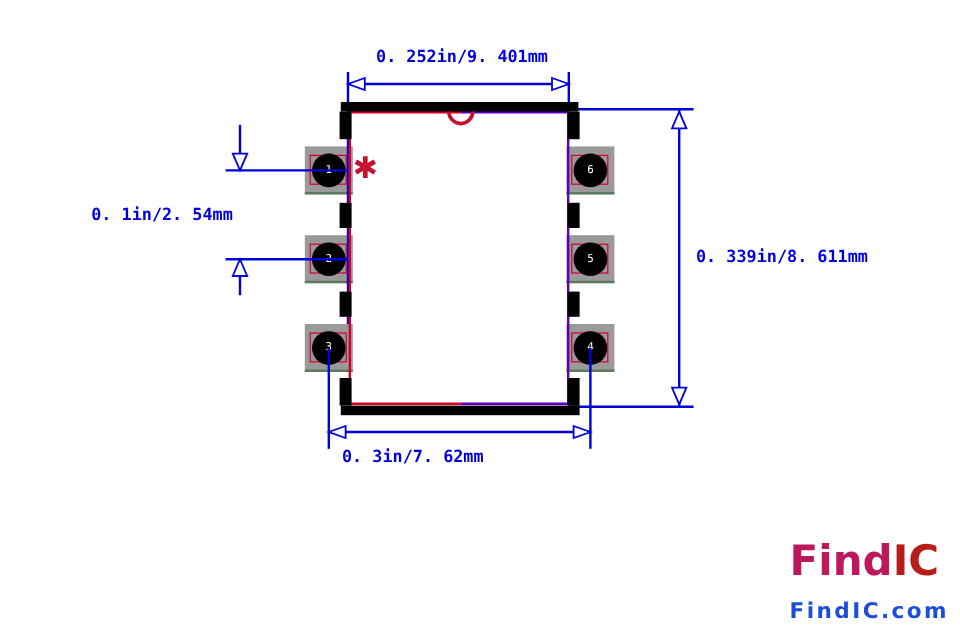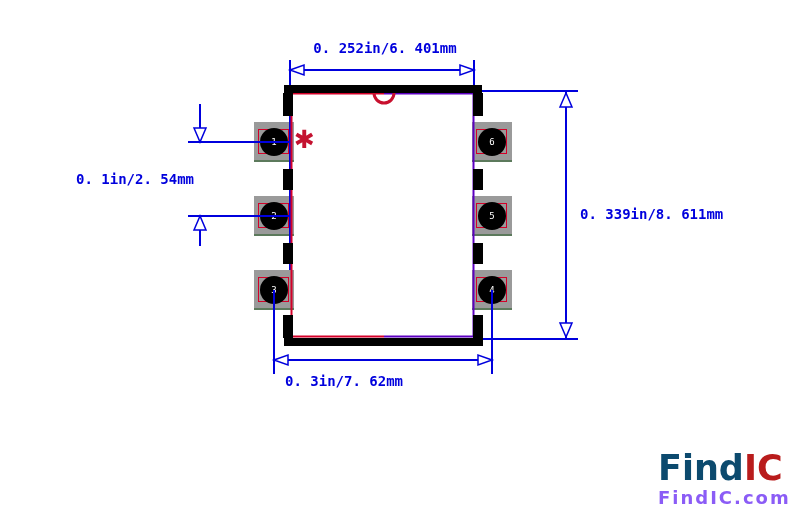--- a/index.html
+++ b/index.html
@@ -47,26 +47,26 @@
     font-size:25px; font-weight:bold; line-height:25px;
     font-family:"DejaVu Sans", sans-serif;
   }
 
   
   .logo { position:absolute; left:658px; top:449px; cursor:pointer; }
   .logo-main {
     font-family:"DejaVu Sans", sans-serif; font-weight:bold;
     font-size:35px; line-height:38px; letter-spacing:0px;
   }
-  .logo-find { color:#0c4a6e;text-align:right; }
+  .logo-find { color:#be185d;text-align:right; }
   .logo-ic   { color:#b91c1c; }
   .logo-sub  {
     font-family:"DejaVu Sans", sans-serif; font-weight:bold;
-    font-size:18px; line-height:20px; letter-spacing:2px; color:#8b5cf6;
-    margin-top:1px;
+    font-size:18px; line-height:20px; letter-spacing:2px; color:#1d4ed8;
+    margin-top:13px;
   }
 </style>
 </head>
 <body>
 
 <div class="canvas">
 
   <div class="pad pad-1">
     <span class="pad-rect"></span>
     <span class="hole">
@@ -155,21 +155,21 @@
       <rect x="283" y="315" width="10" height="23"></rect>
       <rect x="473" y="93" width="10" height="23"></rect>
       <rect x="473" y="169" width="10" height="21"></rect>
       <rect x="473" y="243" width="10" height="21"></rect>
       <rect x="473" y="315" width="10" height="23"></rect>
     </g>
 
     <path d="M 374 93 A 10 10 0 0 0 394 93" stroke="#c8102e" stroke-width="3" fill="none"></path>
   </svg>
 
-  <div class="dim-label dim-top">0. 252in/6. 401mm</div>
+  <div class="dim-label dim-top">0. 252in/9. 401mm</div>
   <div class="dim-label dim-left">0. 1in/2. 54mm</div>
   <div class="dim-label dim-right">0. 339in/8. 611mm</div>
   <div class="dim-label dim-bottom">0. 3in/7. 62mm</div>
 
   <div class="pin1-marker">✱</div>
 
   <div class="logo">
     <div class="logo-main">
       <span class="logo-find">Find</span><span class="logo-ic">IC</span>
     </div>

